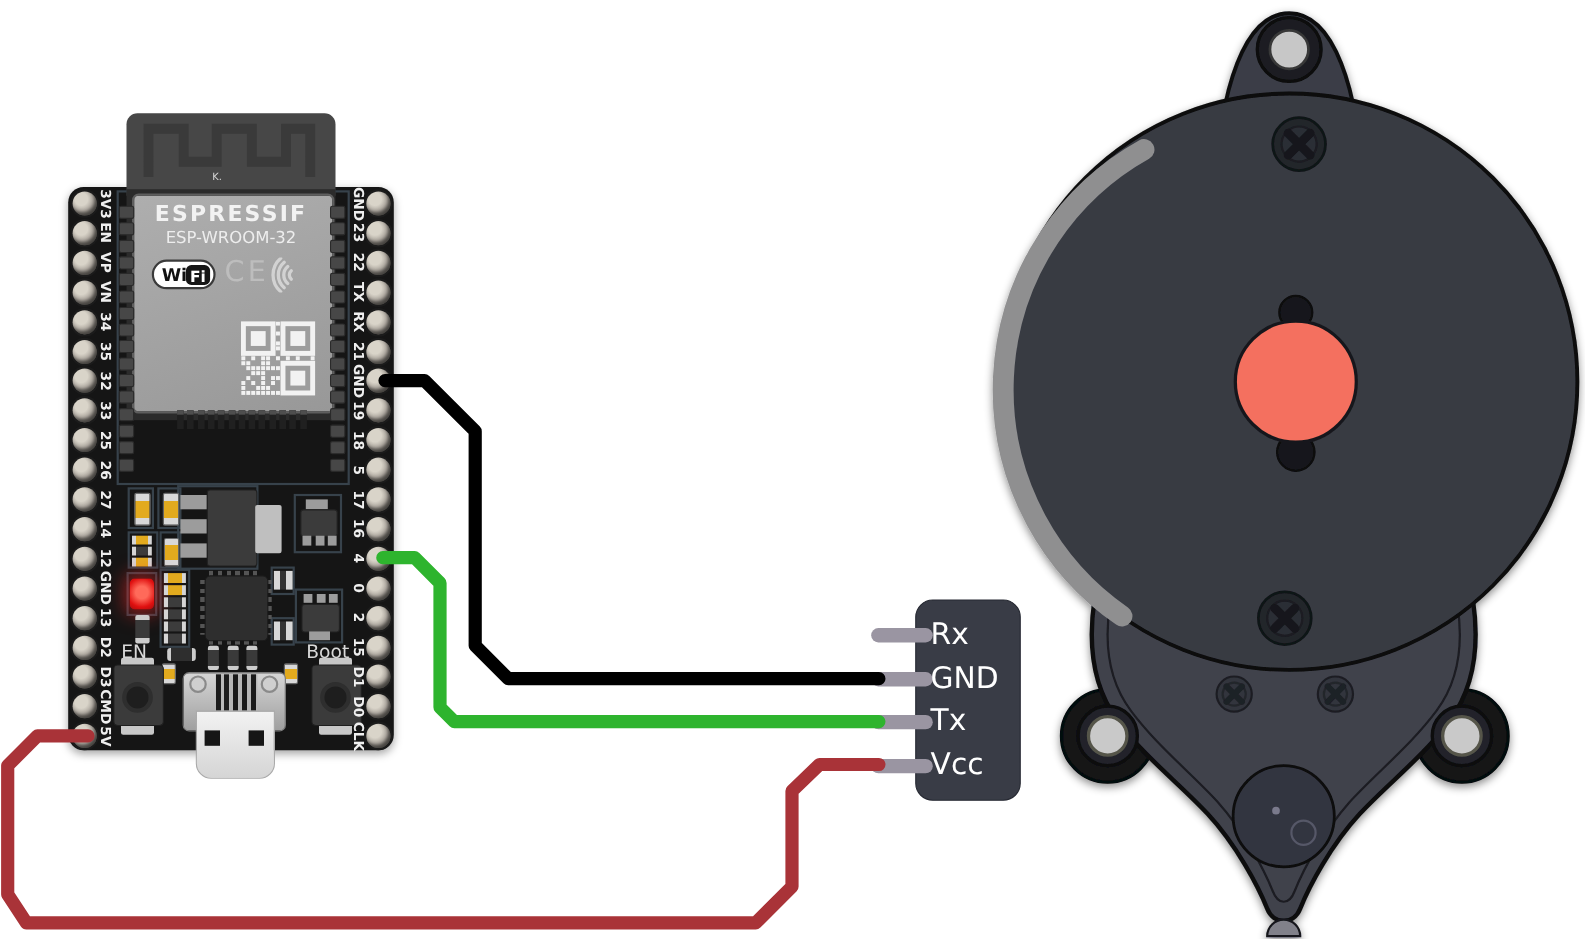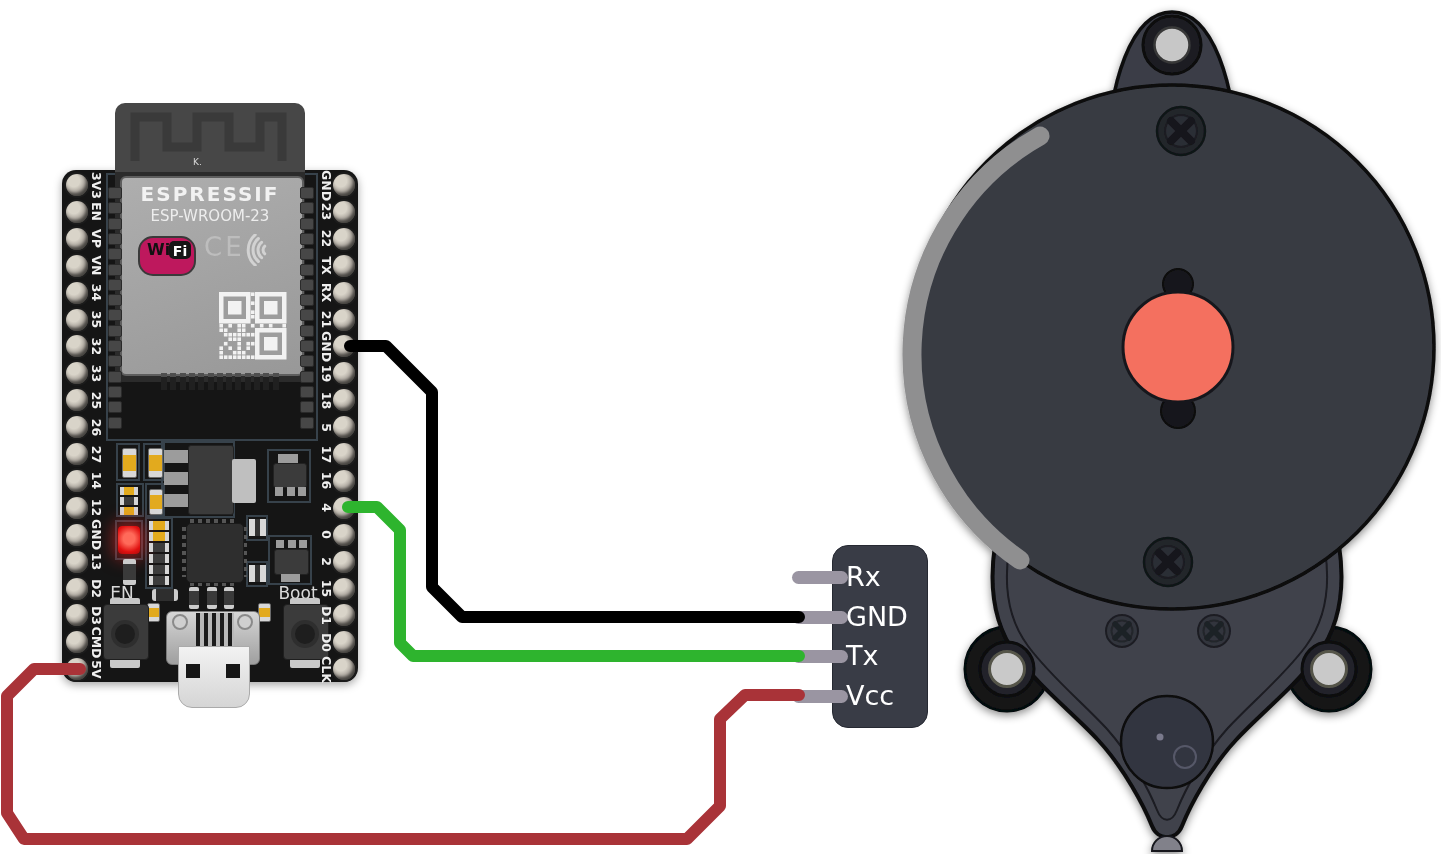--- a/index.html
+++ b/index.html
@@ -17,21 +17,21 @@
   #antenna{position:absolute;left:115px;top:103px;width:190px;height:75px;background:#474747;
        border-radius:10px 10px 0 0;}
   #substrate{position:absolute;left:115px;top:172px;width:190px;height:210px;background:#2b2b2b;}
   #silk{position:absolute;left:106px;top:173px;width:208px;height:264px;border:2px solid #37424b;}
   #shield{position:absolute;left:120px;top:176px;width:180px;height:196px;border:2px solid #5e5e5e;
        border-radius:6px;background:linear-gradient(160deg,#aeaeae,#989898);}
   .mod-brand{position:absolute;left:120px;top:182px;width:180px;text-align:center;
        font-size:20px;font-weight:bold;letter-spacing:2px;color:#f2f2f2;}
   .mod-model{position:absolute;left:120px;top:207px;width:180px;text-align:center;
        font-size:15px;color:#ededed;}
-  #wifiPill{position:absolute;left:138px;top:236px;width:58px;height:40px;background:#be185d;
+  #wifiPill{position:absolute;left:138px;top:236px;width:58px;height:27px;background:#ffffff;
        border:2px solid #3a3a3a;border-radius:15px;box-sizing:border-box;}
   #wifiWi{position:absolute;left:7px;top:2px;font-size:16px;font-weight:bold;color:#111;}
   #wifiFiBox{position:absolute;right:3px;top:2.5px;width:22px;height:18px;background:#161616;
        border-radius:5px;text-align:center;}
   #wifiFiBox span{font-size:14px;font-weight:bold;color:#fff;line-height:18px;}
   #ceMark{position:absolute;left:206px;top:232px;font-size:26px;color:#bdbdbd;letter-spacing:3px;}
   .goldDot{position:absolute;width:13px;height:13px;border-radius:50%;background:#efac0a;}
   #kMark{position:absolute;left:193px;top:157px;font-size:9px;color:#d8d8d8;}
   .sbox{position:absolute;border:2px solid #37424b;box-sizing:border-box;}
   .ycap{position:absolute;border:1px solid #6b6b6b;border-radius:2px;
@@ -84,21 +84,21 @@
     </div>
     <div class="goldDot" style="left:192px;top:57px;"></div>
     <div class="goldDot" style="left:214px;top:57px;"></div>
     <div class="abs" id="kMark" style="left:131px;top:-13px;">K.</div>
 
     <div class="abs" id="silk" style="left:44px;top:3px;"></div>
     <div class="abs" id="substrate" style="left:53px;top:2px;"></div>
     <div class="abs" id="shield" style="left:58px;top:6px;"></div>
 
     <div class="mod-brand" style="left:58px;top:12px;">ESPRESSIF</div>
-    <div class="mod-model" style="left:58px;top:37px;">ESP-WROOM-23</div>
+    <div class="mod-model" style="left:58px;top:37px;">ESP-WROOM-32</div>
 
     <div id="wifiPill" style="left:76px;top:66px;">
       <span id="wifiWi">Wi</span>
       <span id="wifiFiBox"><span>Fi</span></span>
     </div>
     <div id="ceMark" style="left:142px;top:62px;">CE</div>
     <svg class="abs" style="left:172px;top:64px;" width="40" height="32" viewBox="0 0 40 32">
       <path d="M30.8,12.2 A5,5 0 0 0 30.8,19.8" fill="none" stroke="#d2d2d2" stroke-width="3" stroke-linecap="round"></path>
       <path d="M27.6,8.3 A10,10 0 0 0 27.6,23.7" fill="none" stroke="#d2d2d2" stroke-width="3" stroke-linecap="round"></path>
       <path d="M24.4,4.5 A15,15 0 0 0 24.4,27.5" fill="none" stroke="#d2d2d2" stroke-width="3" stroke-linecap="round"></path>

